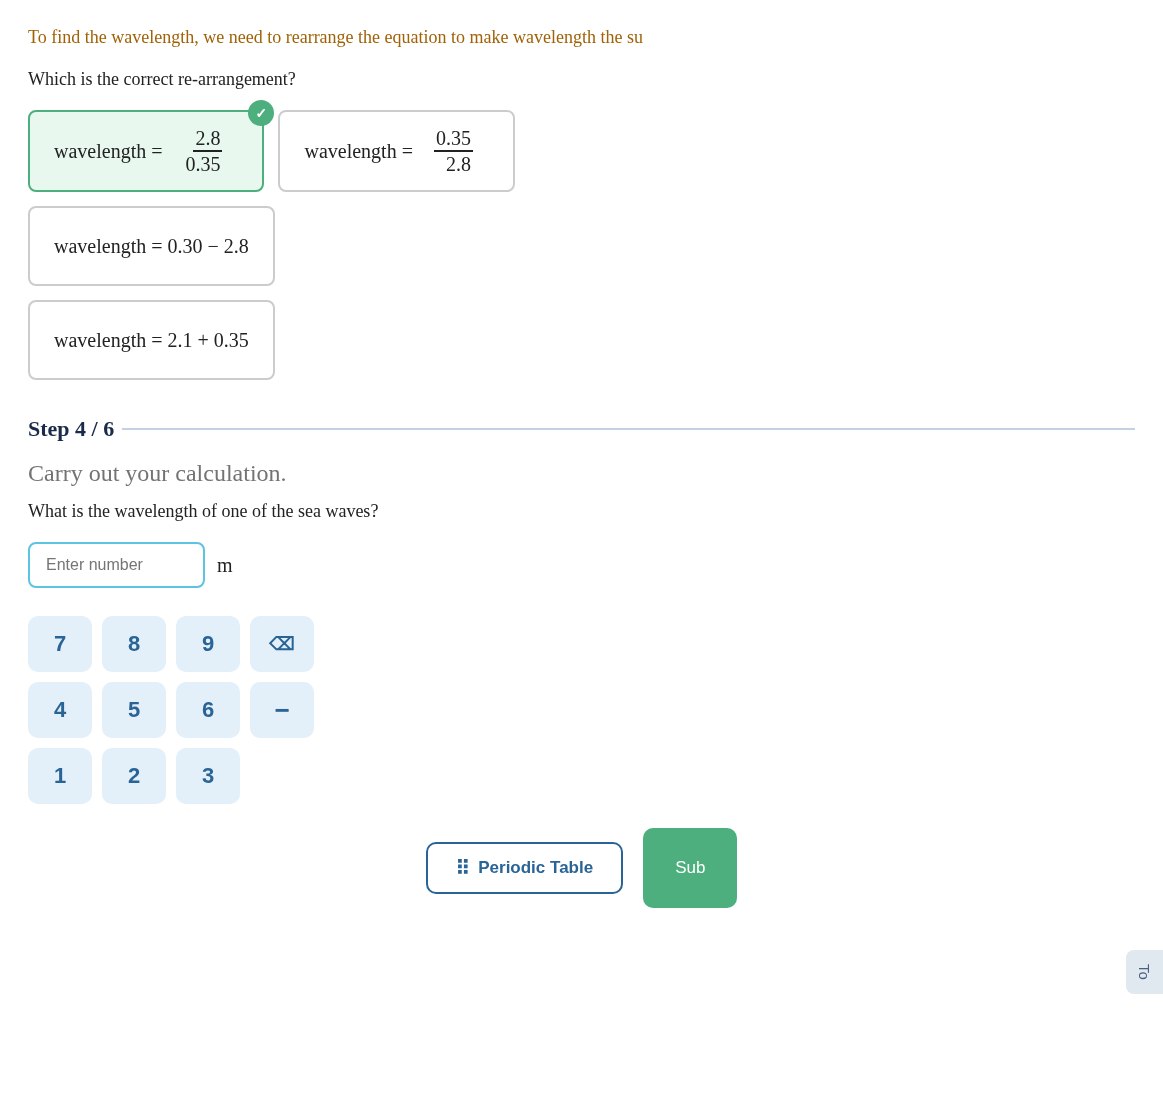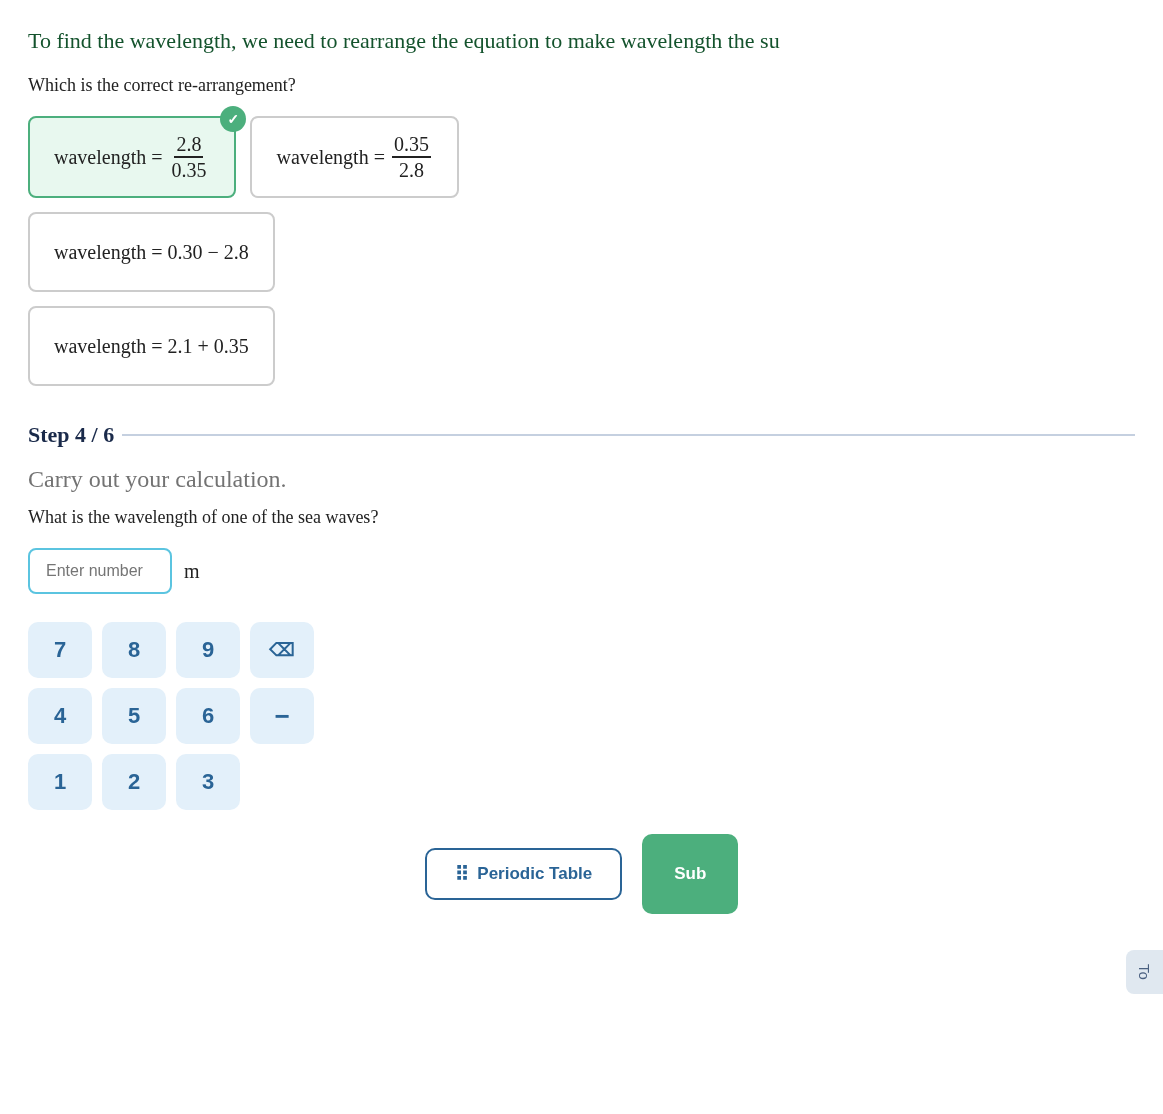--- a/index.html
+++ b/index.html
@@ -5,22 +5,22 @@
     * { box-sizing: border-box; margin: 0; padding: 0; }
     body {
       font-family: 'Georgia', serif;
       background: #fff;
       color: #1a1a2e;
       font-size: 18px;
       padding: 24px 28px;
       max-width: 1163px;
     }
     .intro-text {
-      font-size: 22px;
-      color: #14532d;
+      font-size: 18px;
+      color: #a16207;
       margin-bottom: 18px;
       line-height: 1.5;
     }
     .question-text {
       font-size: 18px;
       color: #222;
       margin-bottom: 20px;
     }
     .options-row {
       display: flex;
@@ -57,23 +57,23 @@
       display: flex;
       align-items: center;
       justify-content: center;
       color: #fff;
       font-size: 14px;
       font-weight: bold;
     }
     .fraction {
       display: inline-flex;
       flex-direction: column;
-      align-items: center;
+      align-items: flex-end;
       vertical-align: middle;
-      margin: 0 2px;
+      margin: 0 16px;
     }
     .fraction .numer {
       border-bottom: 2px solid #222;
       padding: 0 2px;
       font-size: 20px;
       line-height: 1.2;
     }
     .fraction .denom {
       padding: 0 2px;
       font-size: 20px;
@@ -114,21 +114,21 @@
       align-items: center;
       gap: 12px;
       margin-bottom: 28px;
     }
     .number-input {
       border: 2px solid #5bc4e0;
       border-radius: 8px;
       padding: 12px 16px;
       font-size: 16px;
       color: #aaa;
-      width: 144px;
+      width: 177px;
       outline: none;
       background: #fff;
     }
     .unit-label {
       font-size: 20px;
       color: #222;
     }
     .keypad {
       display: grid;
       grid-template-columns: repeat(4, 64px);
@@ -183,21 +183,21 @@
     }
     .periodic-icon {
       font-size: 20px;
     }
     .submit-btn {
       border-radius: 10px;
       padding: 30px 32px;
       background: #4caf7d;
       color: #fff;
       font-size: 17px;
-      font-weight: 700;
+      font-weight: 400;
       cursor: pointer;
       border: none;
     }
     .to-btn {
       position: fixed;
       right: 0;
       bottom: 120px;
       background: #e0e8f0;
       border-radius: 8px 0 0 8px;
       padding: 14px 10px;

